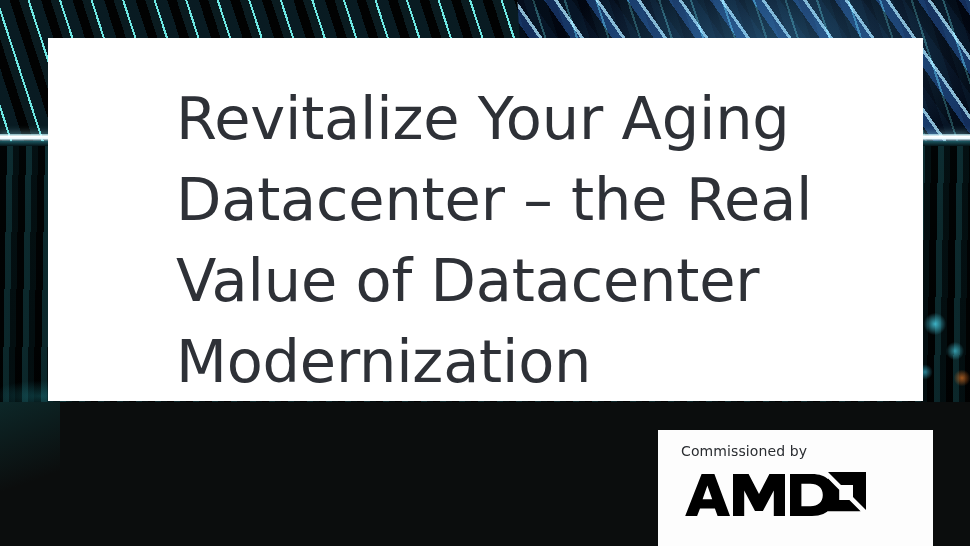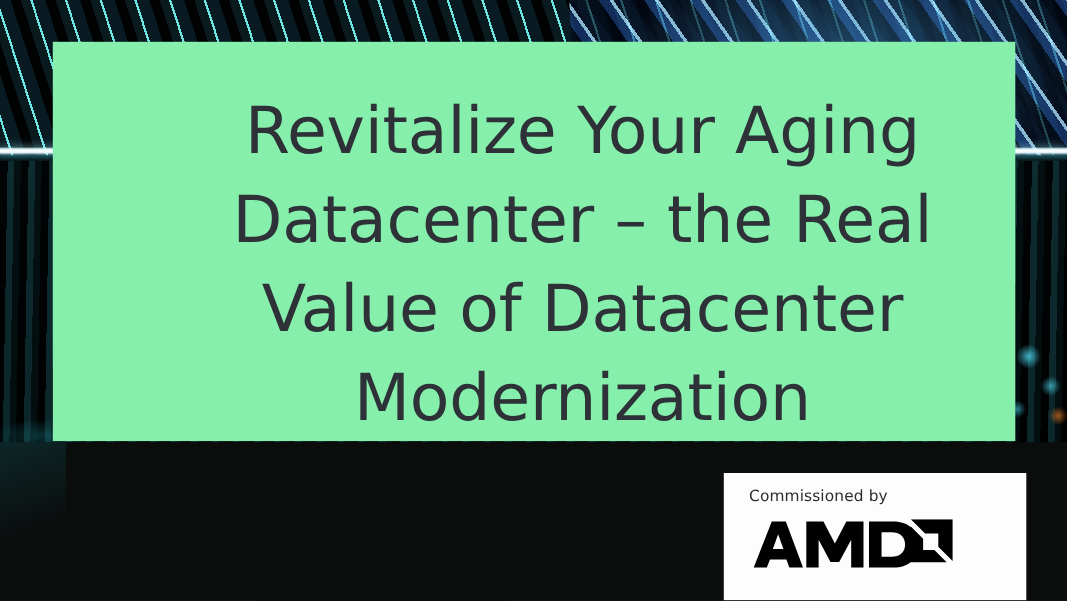--- a/index.html
+++ b/index.html
@@ -138,24 +138,23 @@
     background: linear-gradient(160deg, rgba(14,60,62,0.55) 0%, rgba(6,14,16,0) 55%);
   }
 
   
   .title-card {
     position: absolute;
     left: 48px;
     top: 38px;
     width: 875px;
     height: 363px;
-    background: #86efac;
+    background: #ffffff;
     box-sizing: border-box;
     padding: 40px 40px 0 128px;
-    text-align: center;
   }
   .title-text {
     margin: 0;
     font-family: "DejaVu Sans", "Liberation Sans", sans-serif;
     font-weight: 400;
     font-size: 59px;
     line-height: 81px;
     letter-spacing: -0.2px;
     color: #2e3137;
     white-space: pre-line;

